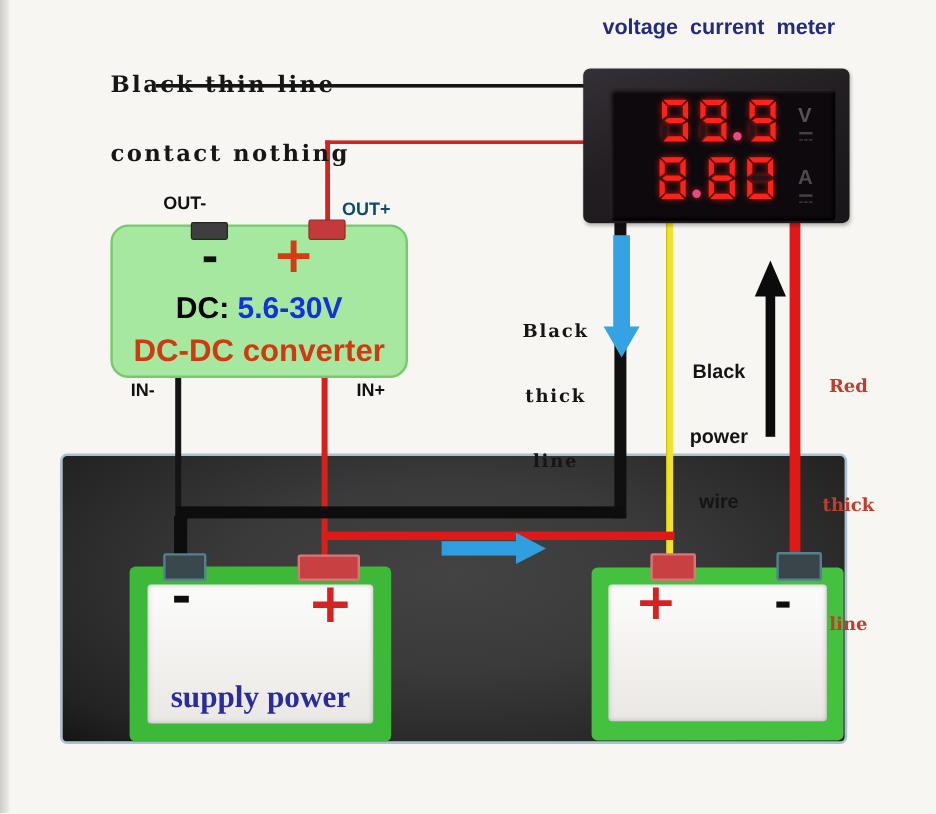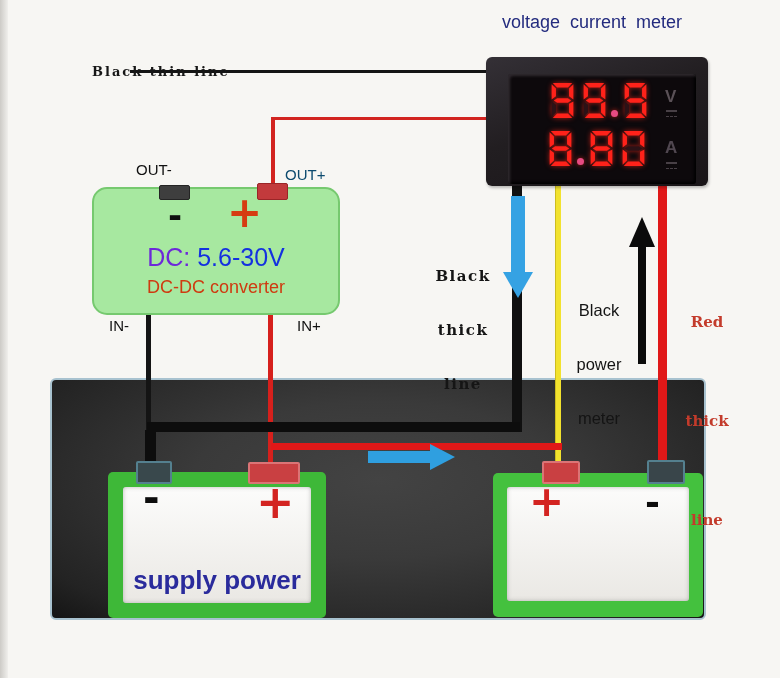--- a/index.html
+++ b/index.html
@@ -2,21 +2,21 @@
 <html><head>
 <meta charset="utf-8">
 <style>
   html,body{margin:0;padding:0;background:#f7f6f3;}
   #canvas{position:relative;width:780px;height:678px;background:#f7f6f3;overflow:hidden;
           font-family:"Liberation Sans",sans-serif;}
   .abs{position:absolute;}
   .wire{position:absolute;}
   .lbl{position:absolute;white-space:pre;}
   .serif-lbl{font-family:"DejaVu Serif",serif;font-weight:700;}
-  .sans-lbl{font-family:"Liberation Sans",sans-serif;font-weight:400;}
+  .sans-lbl{font-family:"Liberation Sans",sans-serif;font-weight:700;}
 
   
   #page-edge{left:0;top:0;width:8px;height:678px;background:linear-gradient(90deg,#cdcbc7,#f0efec);}
 
   
   #meter-body{left:486px;top:57px;width:222px;height:129px;border-radius:6px;
     background:linear-gradient(160deg,#343036 0%,#221e21 45%,#191518 100%);
     box-shadow:1px 2px 3px rgba(0,0,0,.25);}
   #meter-display{position:absolute;left:22px;top:17px;width:188px;height:110px;border-radius:3px;
     background:#0d090c;
@@ -34,21 +34,21 @@
   .terminal{position:absolute;border-radius:2px;}
 
   
   #panel{left:50px;top:378px;width:656px;height:242px;border-radius:6px;
     border:2px solid #a8c2cf;box-sizing:border-box;
     background:radial-gradient(ellipse at 50% 42%, #434343 0%, #3a3a3a 40%, #232323 85%, #151515 100%);}
   .battery{position:absolute;border-radius:5px;}
   .battery-inner{position:absolute;border-radius:3px;background:linear-gradient(180deg,#fcfcfb,#eae8e4);
     box-shadow:inset 0 0 4px rgba(120,120,120,.5);}
   .bat-label{position:absolute;left:0;right:0;text-align:center;font-weight:700;color:#2a2b9c;
-    font-size:26px;font-family:Liberation Sans, sans-serif;}
+    font-size:26px;font-family:Liberation Serif, serif;}
   .sign{position:absolute;font-weight:700;line-height:1;font-family:"DejaVu Sans",sans-serif;}
 
   
   .arrow-part{position:absolute;}
 </style>
 </head>
 <body>
 
 <div id="canvas">
 
@@ -68,24 +68,24 @@
     <div class="battery-inner" style="left:14px;top:14px;width:182px;height:114px;">
       <div class="sign" style="left:22px;top:-6px;font-size:42px;color:#d32421;">+</div>
       <div class="sign" style="left:138px;top:-2px;font-size:36px;color:#0d0d0d;">-</div>
     </div>
   </div>
 
   <div id="converter-box" class="abs">
     <div class="sign" style="left:74px;top:9px;font-size:34px;color:#101010;">-</div>
     <div class="sign" style="left:133px;top:3px;font-size:42px;color:#d63b12;">+</div>
     <div class="abs sans-lbl" style="left:0;top:54px;width:100%;text-align:center;font-size:25px;">
-      <span style="color:#6d28d9;">DC:</span>
+      <span style="color:#000000;">DC:</span>
       <span style="color:#1431e0;">5.6-30V</span>
     </div>
-    <div class="abs sans-lbl" style="left:0;top:88px;width:100%;text-align:center;font-size:18px;color:#cf3a10;">DC-DC converter</div>
+    <div class="abs sans-lbl" style="left:0;top:88px;width:100%;text-align:center;font-size:26px;color:#cf3a10;">DC-DC converter</div>
   </div>
 
   <div class="wire" style="left:130px;top:70px;width:357px;height:3px;background:#141414;"></div>
   <div class="wire" style="left:271px;top:117px;width:216px;height:3px;background:#d22420;"></div>
   <div class="wire" style="left:271px;top:117px;width:4px;height:69px;background:#d22420;"></div>
   <div class="wire" style="left:146px;top:315px;width:5px;height:150px;background:#141414;"></div>
   <div class="wire" style="left:268px;top:315px;width:5px;height:150px;background:#d6201c;"></div>
 
   <div class="wire" style="left:512px;top:184px;width:10px;height:248px;background:#101010;"></div>
   <div class="wire" style="left:147px;top:422px;width:373px;height:10px;background:#0d0d0d;"></div>
@@ -174,35 +174,36 @@
         </div>
       <div class="unit" style="left:157px;top:13px;font-size:17px;color:#5a5157;">V</div>
       <div class="dc-mark" style="left:158px;top:36px;"></div>
       <div class="unit" style="left:157px;top:64px;font-size:17px;color:#504750;">A</div>
       <div class="dc-mark" style="left:158px;top:88px;"></div>
     </div>
   </div>
 
   <div class="lbl sans-lbl" style="left:502px;top:12px;font-size:18px;color:#232b7e;word-spacing:5px;">voltage current meter</div>
 
-  <div class="lbl serif-lbl" style="left:92px;top:24px;font-size:13px;color:#161616;letter-spacing:2px;line-height:19px;">
+  <div class="lbl serif-lbl" style="left:92px;top:24px;font-size:19px;color:#161616;letter-spacing:2px;line-height:19px;">
     <div>Black thin line</div>
+    <div>contact nothing</div>
   </div>
 
 
   <div class="lbl serif-lbl" style="left:430px;top:231px;width:66px;text-align:center;font-size:15px;color:#151515;letter-spacing:1.5px;line-height:18px;">
     <div>Black</div>
     <div>thick</div>
     <div>line</div>
   </div>
 
   <div class="lbl sans-lbl" style="left:563px;top:265px;width:72px;text-align:center;font-size:16.5px;color:#141414;line-height:18px;">
     <div>Black</div>
     <div>power</div>
-    <div>meter</div>
+    <div>wire</div>
   </div>
 
   <div class="lbl serif-lbl" style="left:680px;top:240px;width:54px;text-align:center;font-size:15px;color:#c33b2b;line-height:33px;">
     <div>Red</div>
     <div>thick</div>
     <div>line</div>
   </div>
 
   <div class="lbl sans-lbl" style="left:136px;top:161px;font-size:15px;color:#111;">OUT-</div>
   <div class="lbl sans-lbl" style="left:285px;top:166px;font-size:15px;color:#0c4a6e;">OUT+</div>

